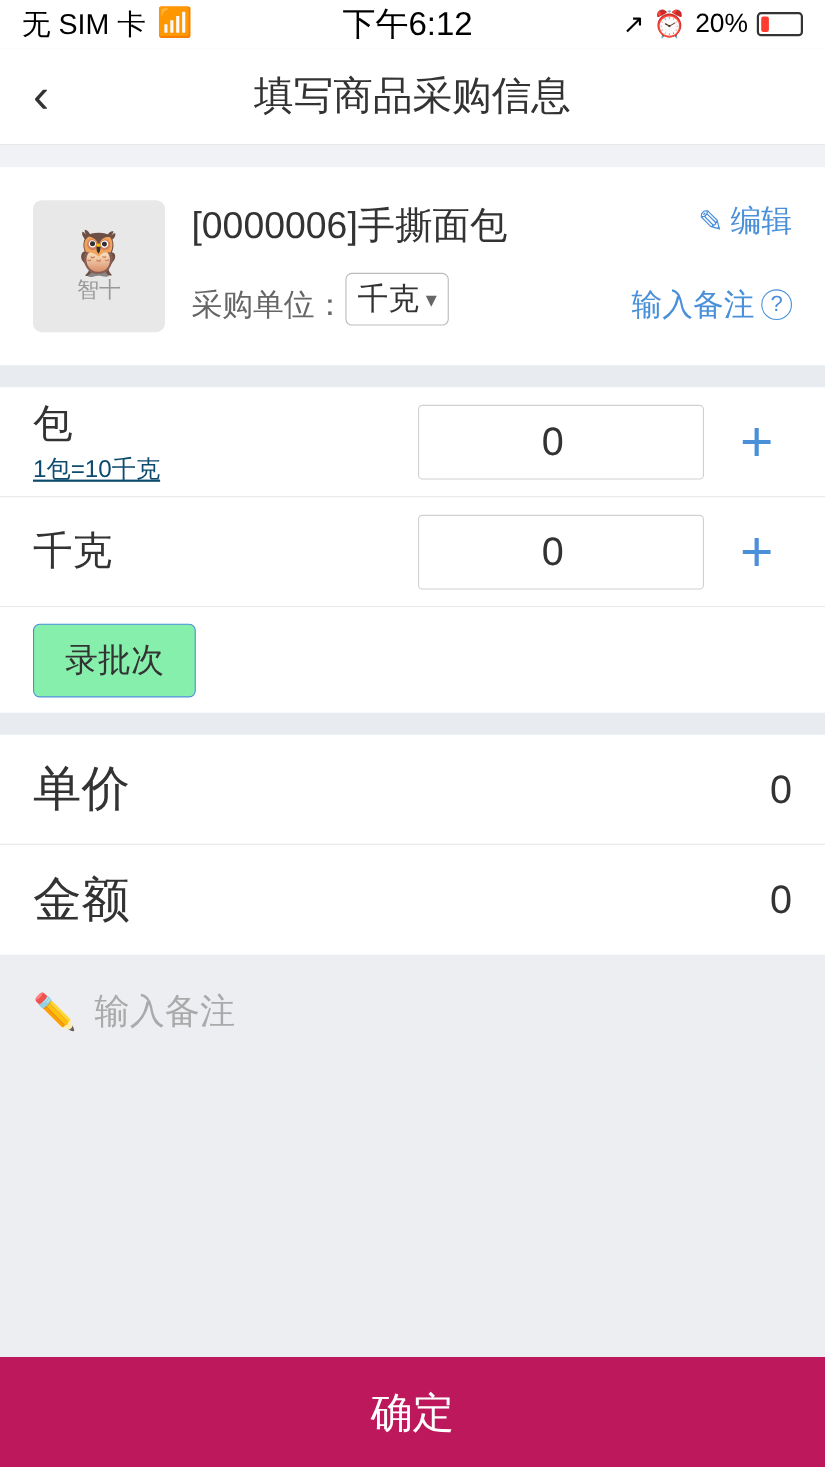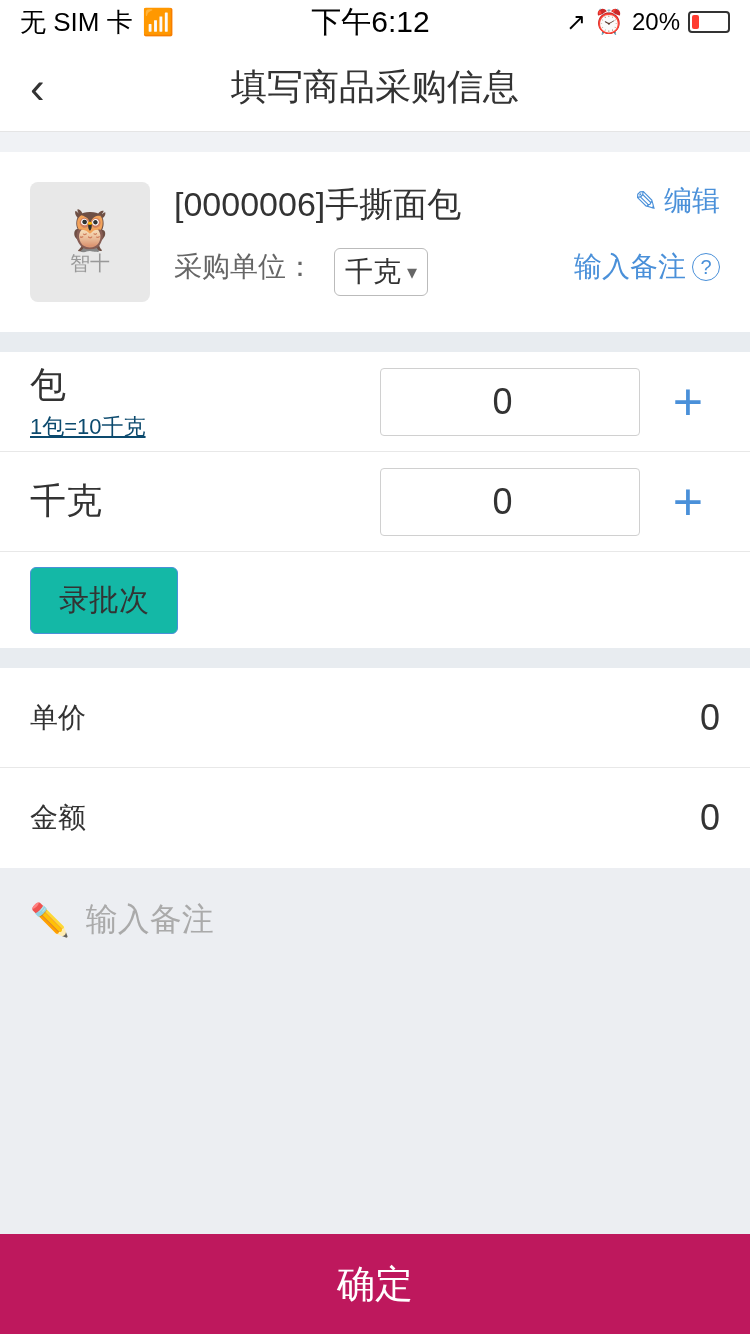--- a/index.html
+++ b/index.html
@@ -17,21 +17,21 @@
     .status-bar {
       height: 44px;
       background: #fff;
       display: flex;
       align-items: center;
       justify-content: space-between;
       padding: 0 20px;
       font-size: 26px;
       color: #000;
     }
-    .status-left { display: flex; align-items: center; gap: 10px; }
+    .status-left { display: flex; align-items: flex-start; gap: 10px; }
     .status-center { font-size: 30px; font-weight: 500; }
     .status-right { display: flex; align-items: center; gap: 8px; font-size: 24px; }
     .battery-box {
       display: inline-flex; align-items: center; gap: 3px;
     }
     .battery-outline {
       width: 42px; height: 22px; border: 2px solid #333; border-radius: 4px; position: relative;
       display: flex; align-items: center; padding: 2px;
     }
     .battery-fill {
@@ -125,23 +125,22 @@
       color: #4a90d9;
       font-size: 28px;
       display: flex;
       align-items: center;
       gap: 6px;
       cursor: pointer;
       margin-left: auto;
     }
     .product-bottom-row {
       display: flex;
-      align-items: flex-start;
+      align-items: flex-end;
       margin-top: 16px;
-      gap: 20px;
     }
 
     
     .divider-section {
       height: 20px;
       background: #e8ecf0;
     }
 
     
     .input-section {
@@ -203,21 +202,21 @@
       padding: 0 30px;
       height: 96px;
     }
     .summary-text { font-size: 34px; color: #333; }
     .batch-btn {
       border: 1px solid #4a90d9;
       border-radius: 6px;
       padding: 12px 28px;
       color: #333;
       font-size: 30px;
-      background: #14b8a6;
+      background: #86efac;
       cursor: pointer;
     }
 
     
     .divider-section2 {
       height: 20px;
       background: #e8ecf0;
     }
 
     
@@ -225,21 +224,21 @@
       background: #fff;
     }
     .price-row {
       display: flex;
       align-items: center;
       justify-content: space-between;
       padding: 0 30px;
       height: 100px;
       border-bottom: 1px solid #e8e8e8;
     }
-    .price-row-label { font-size: 28px; color: #333; }
+    .price-row-label { font-size: 44px; color: #333; }
     .price-row-value { font-size: 36px; color: #333; }
 
     
     .note-section {
       background: #eceef2;
       padding: 30px;
       display: flex;
       align-items: center;
       gap: 16px;
       min-height: 100px;

